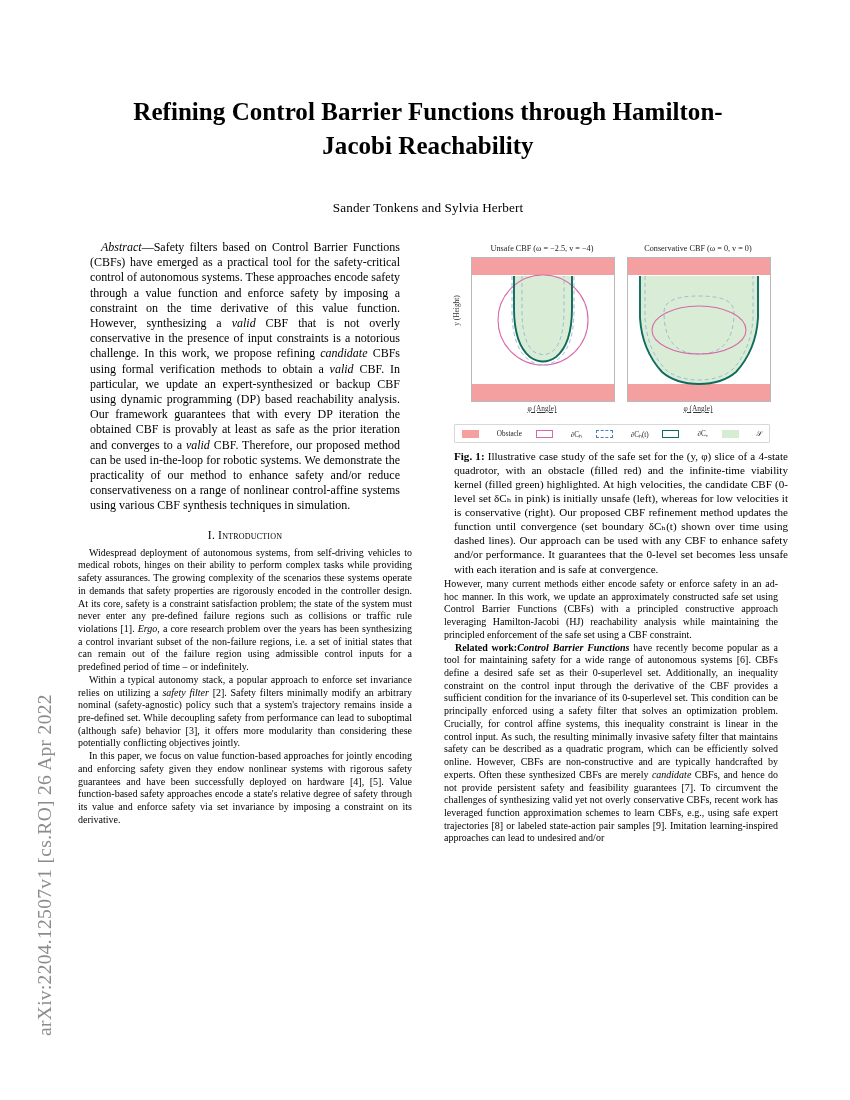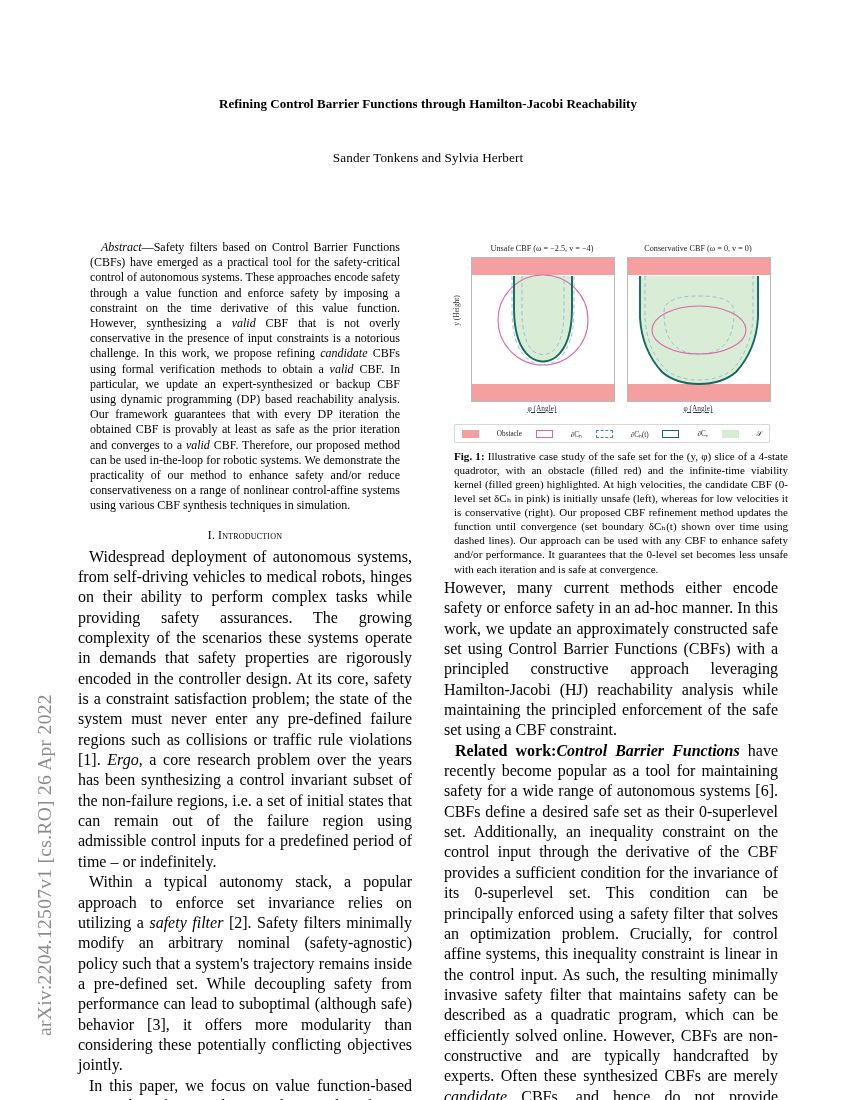--- a/index.html
+++ b/index.html
@@ -50,21 +50,21 @@
 
   
   #title-block {
     position: absolute;
     left: 0px;
     top: 95px;
     width: 700px;
     text-align: center;
   }
   #paper-title {
-    font-size: 13px;
+    font-size: 25px;
     font-weight: bold;
     line-height: 1.36;
     letter-spacing: 0.05px;
     margin: 0;
     padding: 0 24px;
   }
   #author-line {
     margin-top: 37px;
     font-size: 13.2px;
     letter-spacing: 0.1px;
@@ -73,21 +73,21 @@
   
   .col {
     position: absolute;
     top: 228px;
     width: 334px;
   }
   #col-left  { left: 0px; }
 
   p.body {
     margin: 0;
-    font-size: 16px;
+    font-size: 10px;
     line-height: 1.272;
     text-align: justify;
     text-justify: inter-word;
     hyphens: none;
   }
   p.body.indent { text-indent: 11px; }
   p.abstract {
     font-weight: normal;
     font-size: 12px;
     line-height: 1.268;

